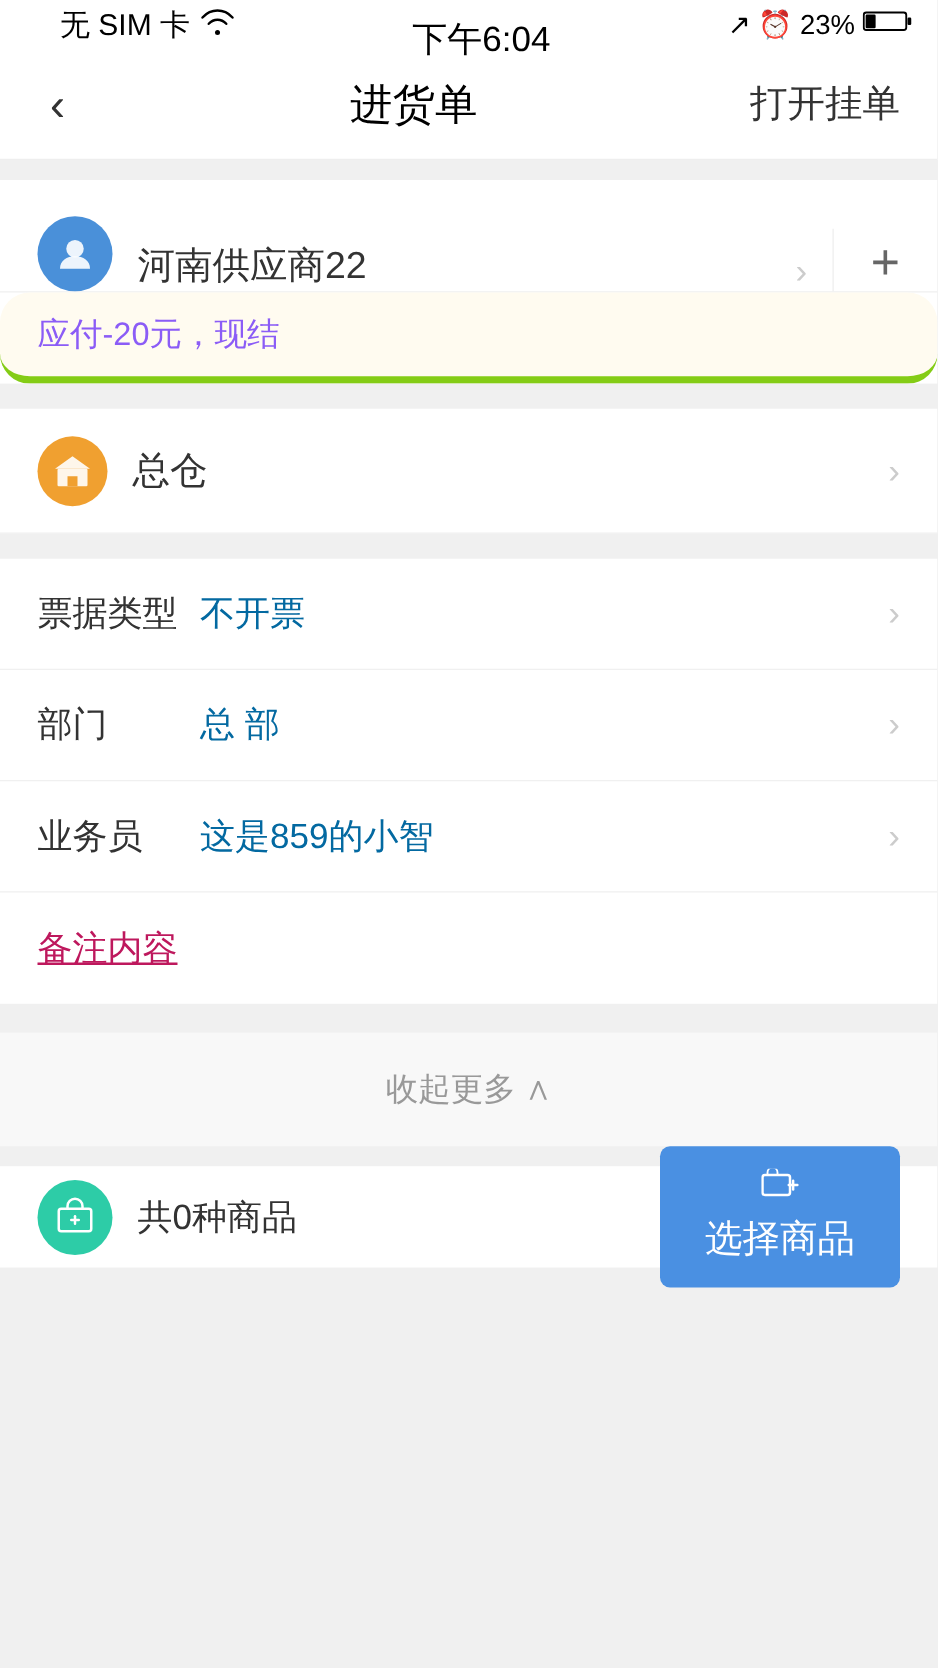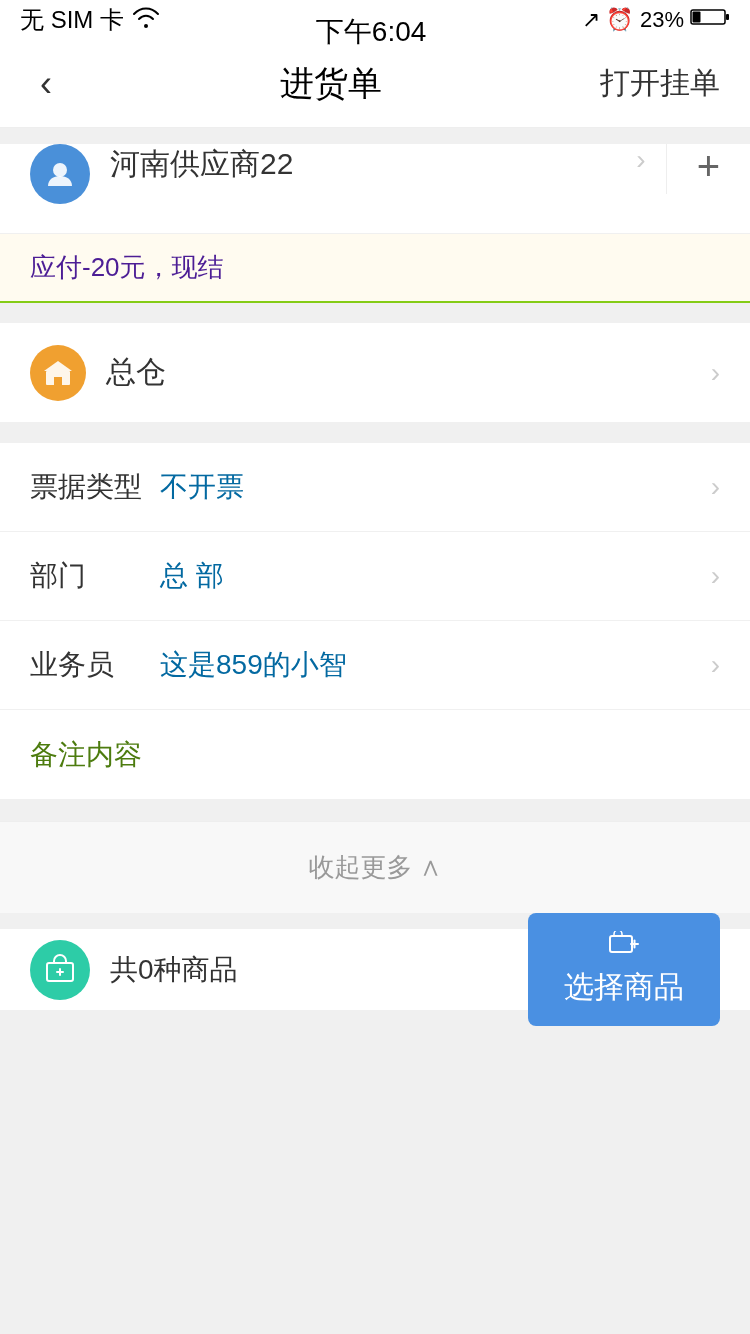--- a/index.html
+++ b/index.html
@@ -16,21 +16,21 @@
     .status-bar {
       height: 40px;
       background: #fff;
       display: flex;
       align-items: center;
       justify-content: space-between;
       padding: 0 20px;
       font-size: 24px;
       color: #000;
     }
-    .status-left { display: flex; align-items: center; gap: 8px; }
+    .status-left { display: flex; align-items: center; gap: 8px; margin-left: 28px; }
     .status-center { font-size: 28px; font-weight: 500; margin-top: 23px; }
     .status-right { display: flex; align-items: center; gap: 6px; font-size: 22px; }
 
     
     .nav-bar {
       height: 88px;
       background: #fff;
       display: flex;
       align-items: center;
       justify-content: space-between;
@@ -62,21 +62,21 @@
 
     
     .card {
       background: #fff;
       margin-bottom: 0;
     }
 
     
     .supplier-row {
       display: flex;
-      align-items: flex-start;
+      align-items: flex-end;
       padding: 0 30px;
       height: 90px;
       border-bottom: 1px solid #f0f0f0;
     }
     .supplier-avatar {
       width: 60px;
       height: 60px;
       border-radius: 50%;
       background: #4a90d9;
       display: flex;
@@ -106,22 +106,23 @@
       font-size: 40px;
       color: #666;
       cursor: pointer;
     }
 
     
     .notice-bar {
       background: #fffbf0;
       padding: 16px 30px;
       font-size: 26px;
-      color: #4c1d95;
-      border-bottom: 2px solid #84cc16;
+      color: #8b5cf6;
+      border-bottom: 6px solid #84cc16;
+      border-radius: 24px;
     }
 
     .section-gap-small { height: 20px; background: #f0f0f0; }
 
     
     .form-card {
       background: #fff;
     }
     .form-row {
       display: flex;
@@ -137,21 +138,22 @@
       color: #333;
       width: 130px;
       flex-shrink: 0;
     }
     .form-value {
       flex: 1;
       font-size: 28px;
       color: #0369a1;
     }
     .form-value.placeholder {
-      color: #4d7c0f;
+      color: #be185d;
+      text-decoration: underline;
     }
     .form-chevron {
       color: #ccc;
       font-size: 28px;
     }
 
     
     .warehouse-row {
       display: flex;
       align-items: center;

